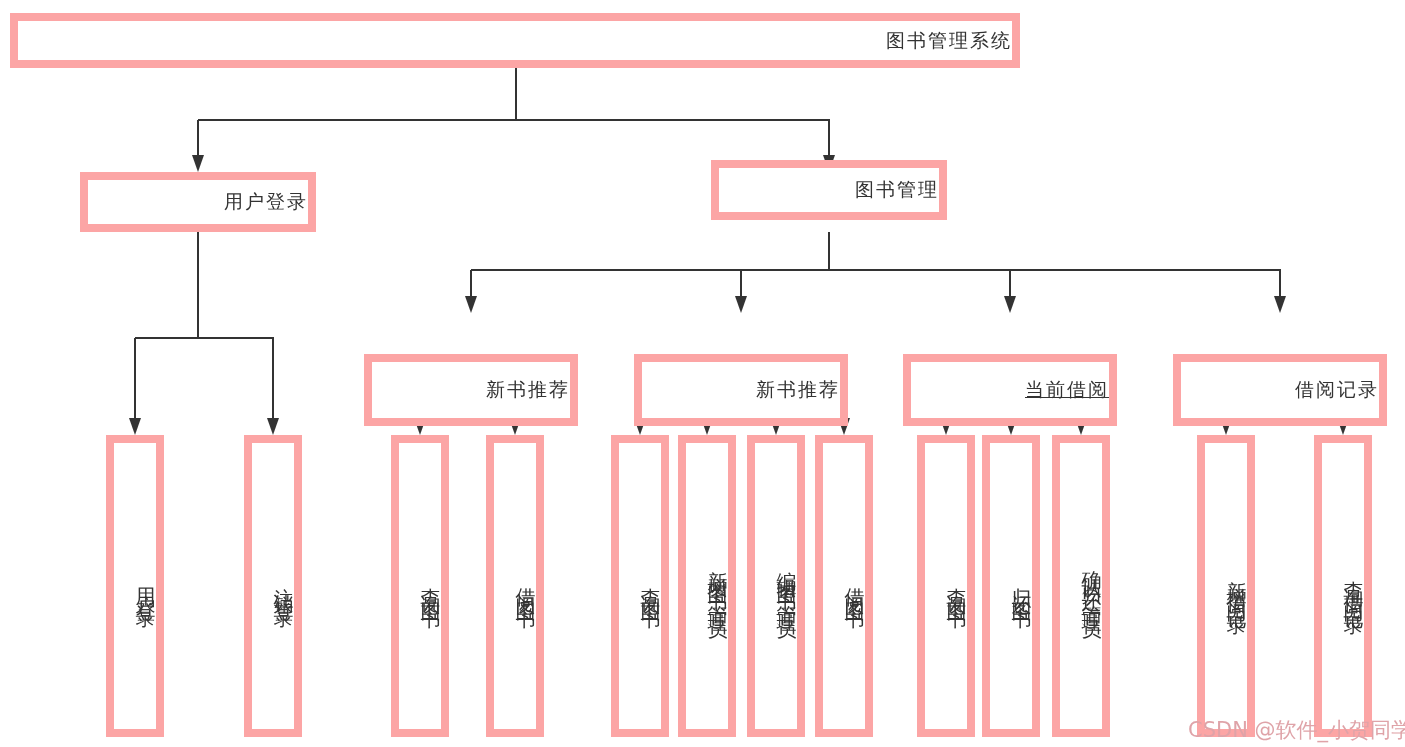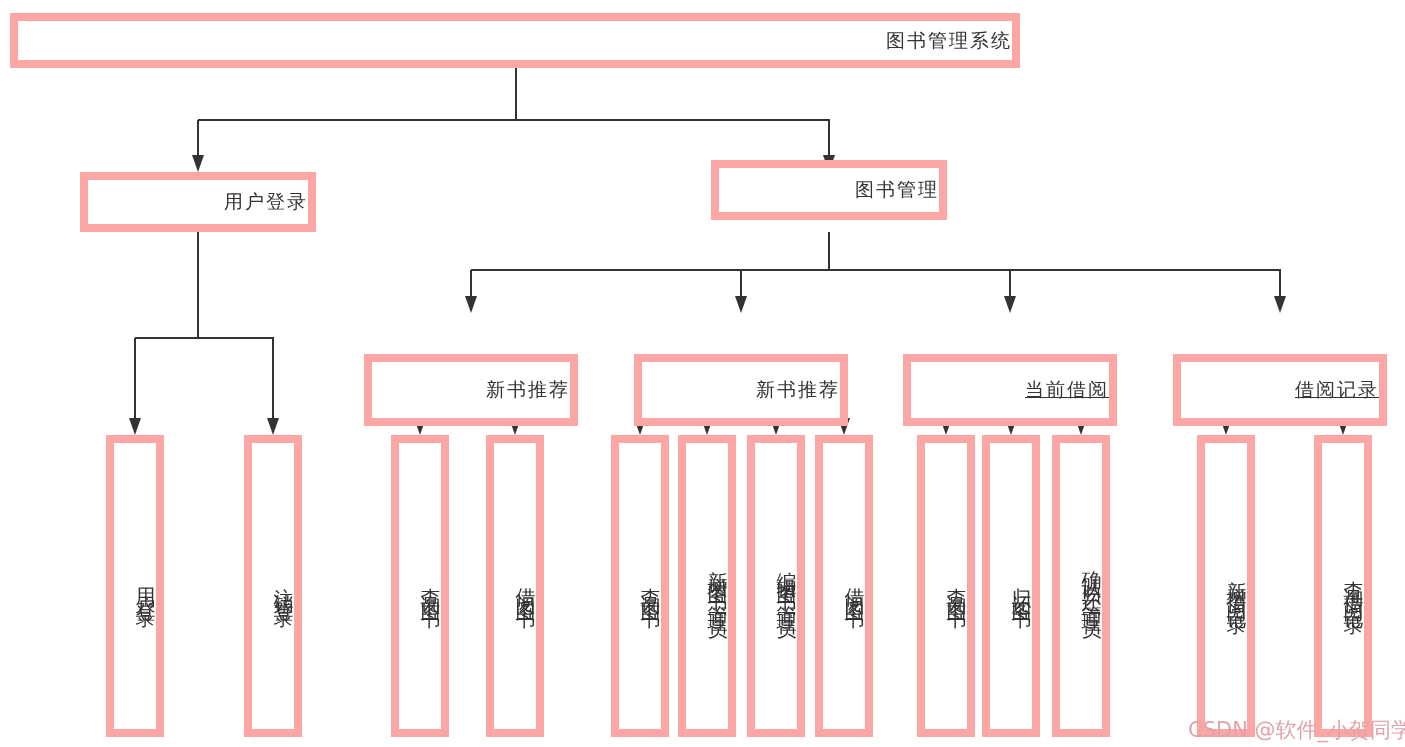--- a/index.html
+++ b/index.html
@@ -37,21 +37,21 @@
     letter-spacing: 2px;
     white-space: nowrap;
   }
   .root-box   { left: 10px;  top: 13px;  width: 1010px; height: 55px; }
   .l2-user    { left: 80px;  top: 172px; width: 236px;  height: 60px; }
   .l2-book    { left: 711px; top: 160px; width: 236px;  height: 60px; }
   .l3 { top: 313px; width: 214px; height: 72px; margin-top: 41px; }
   .l3-newrec  { left: 364px; }
   .l3-borrow  { left: 634px; }
   .l3-current { left: 903px; text-decoration: underline; }
-  .l3-records { left: 1173px; text-decoration: underline; }
+  .l3-records { left: 1173px; }
   .leaf { top: 435px; width: 58px; height: 302px; }
   .leaf-u1 { left: 106px; }
   .leaf-u2 { left: 244px; }
   .leaf-n1 { left: 391px; }
   .leaf-n2 { left: 486px; }
   .leaf-b1 { left: 611px; }
   .leaf-b2 { left: 678px; }
   .leaf-b3 { left: 747px; }
   .leaf-b4 { left: 815px; }
   .leaf-c1 { left: 917px; }

